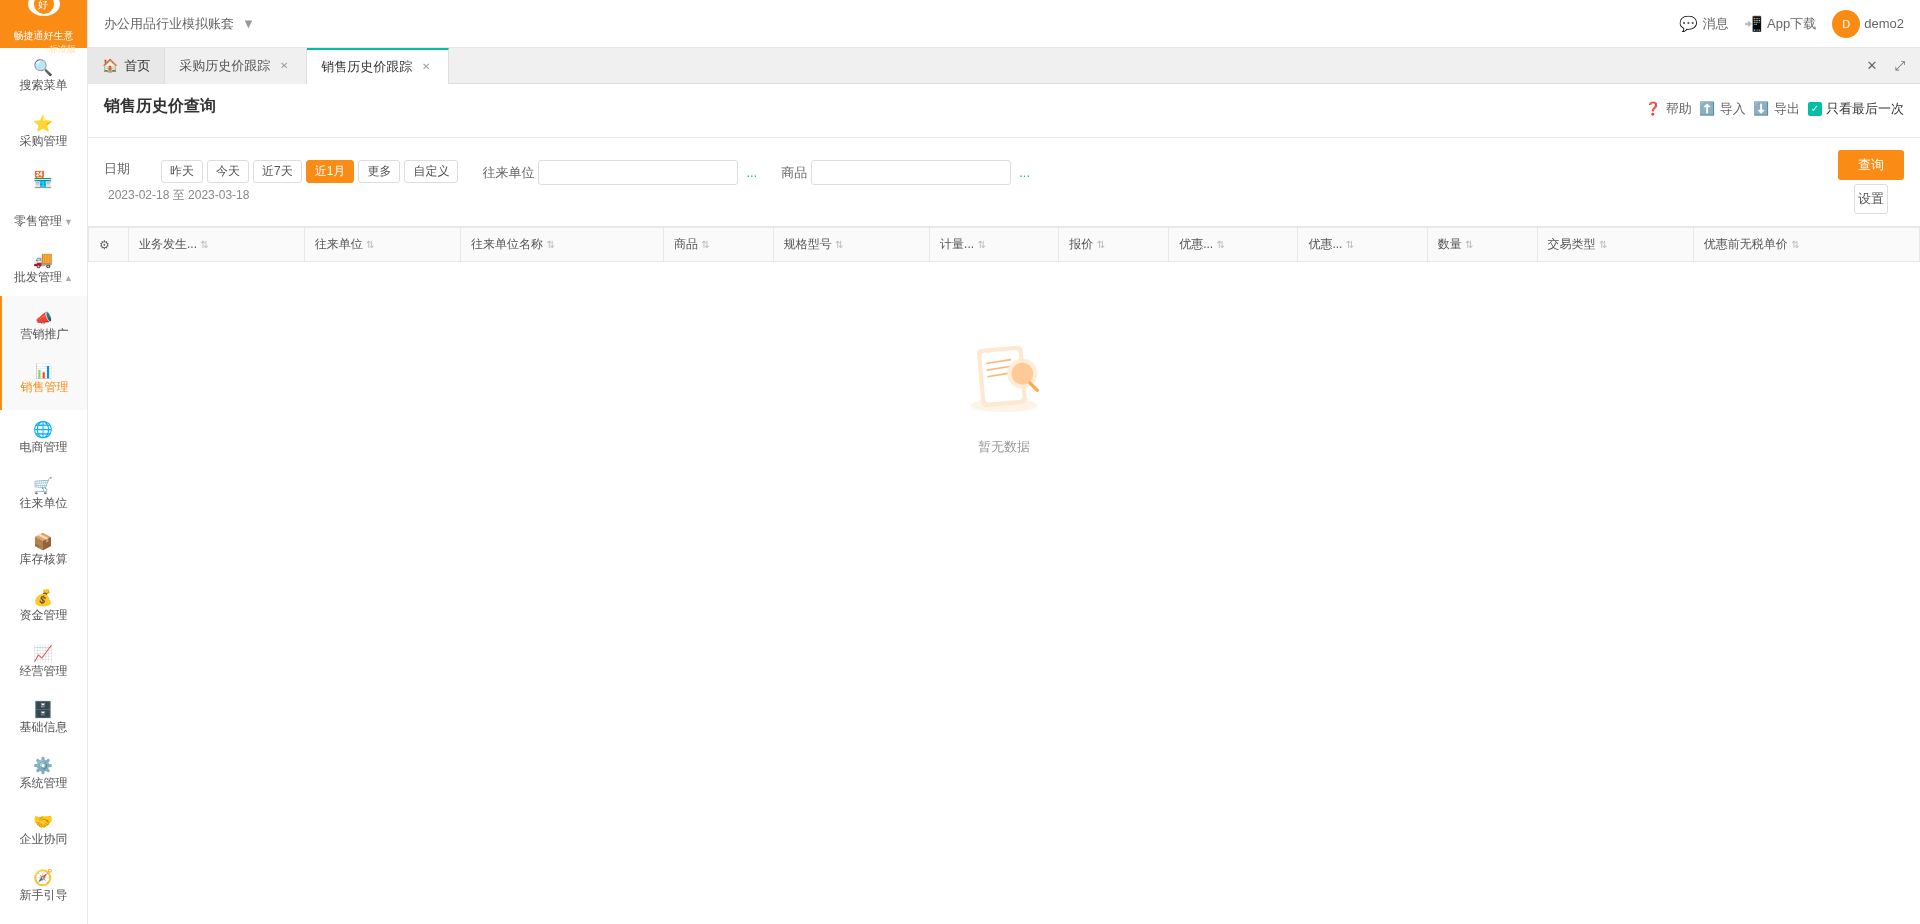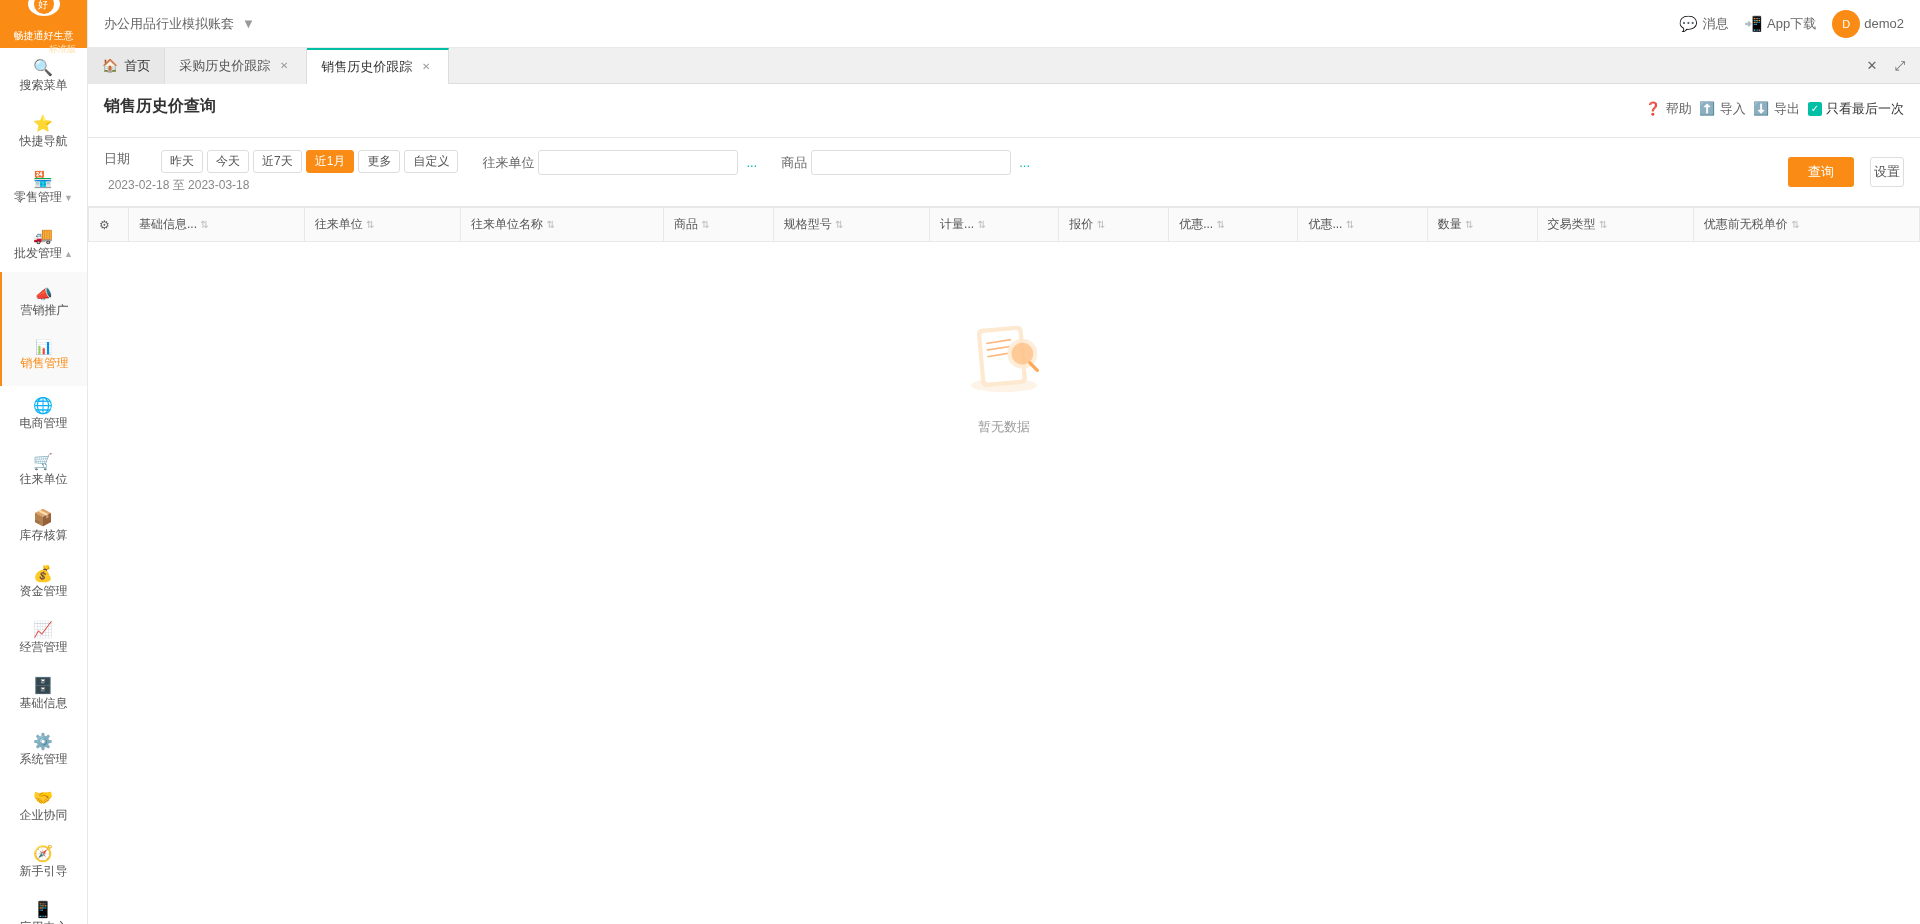--- a/index.html
+++ b/index.html
@@ -45,21 +45,21 @@
     .filter-area { background: #fff; padding: 12px 16px; border-bottom: 1px solid #e8e8e8; display: flex; align-items: center; gap: 16px; flex-wrap: wrap; }
     .filter-label { color: #666; font-size: 13px; white-space: nowrap; }
     .date-btns { display: flex; align-items: center; gap: 4px; padding-left: 13px; }
     .date-btn { padding: 2px 8px; border: 1px solid #ddd; border-radius: 3px; cursor: pointer; font-size: 12px; color: #555; background: #fff; }
     .date-btn.active { background: #fa8c16; color: #fff; border-color: #fa8c16; }
     .date-range { font-size: 12px; color: #888; margin-left: 4px; }
     .filter-input { flex: 1; border: 1px solid #ddd; border-radius: 3px; padding: 4px 8px; font-size: 13px; color: #333; outline: none; min-width: 120px; }
     .filter-ellipsis { color: #00bfa5; cursor: pointer; margin-left: 4px; font-size: 13px; }
     .btn-query { background: #fa8c16; color: #fff; border: none; border-radius: 3px; padding: 6px 20px; cursor: pointer; font-size: 13px; }
     .btn-setting { background: #fff; color: #555; border: 1px solid #ddd; border-radius: 3px; padding: 5px 3px; cursor: pointer; font-size: 13px; }
-    .filter-right { display: flex; flex-direction: row; align-items: center; gap: 16px; }
+    .filter-right { display: flex; flex-direction: column; align-items: center; gap: 4px; }
 
     
     .table-area { flex: 1; background: #fff; overflow: auto; }
     .data-table { width: 100%; border-collapse: collapse; }
     .data-table th { background: #fafafa; border: 1px solid #e8e8e8; padding: 8px 10px; text-align: left; font-weight: normal; color: #555; font-size: 12px; white-space: nowrap; }
     .data-table th .sort-icon { color: #bbb; font-size: 10px; cursor: pointer; }
     .table-settings-icon { color: #666; cursor: pointer; }
 
     
     .empty-state { display: flex; flex-direction: column; align-items: center; justify-content: center; padding: 60px 0; }
@@ -83,25 +83,25 @@
     <div style="font-size:10px;color:#fff;margin-top:13px;">畅捷通好生意</div>
     <div style="font-size:9px;color:#ffe0b2;margin-left:38px;">标准版</div>
   </div>
 
   <div class="sidebar-item">
     <div style="font-size:16px;">🔍</div>
     <div>搜索菜单</div>
   </div>
   <div class="sidebar-item">
     <div style="font-size:16px;">⭐</div>
-    <div>快捷导航</div>
+    <div>采购管理</div>
   </div>
   <div class="sidebar-item" style="display:flex;align-items:center;justify-content:center;flex-direction:column;">
     <div style="font-size:16px;">🏪</div>
-    <div style="display:flex;align-items:center;gap:2px;">
+    <div style="display:flex;align-items:center;gap:2px;margin-top:24px;">
       <span>零售管理</span>
       <span style="font-size:9px;color:#aaa;">▼</span>
     </div>
   </div>
   <div class="sidebar-item" style="display:flex;align-items:center;justify-content:center;flex-direction:column;">
     <div style="font-size:16px;">🚚</div>
     <div style="display:flex;align-items:center;gap:2px;">
       <span>批发管理</span>
       <span style="font-size:9px;color:#aaa;">▲</span>
     </div>
@@ -267,21 +267,21 @@
     </div>
 
     <div class="table-area">
       <table class="data-table">
         <thead>
           <tr>
             <th class="th-gear">
               <span class="table-settings-icon">⚙</span>
             </th>
             <th>
-              <span>基础信息...</span>
+              <span>业务发生...</span>
               <span class="sort-icon">⇅</span>
             </th>
             <th>
               <span>往来单位</span>
               <span class="sort-icon">⇅</span>
             </th>
             <th>
               <span>往来单位名称</span>
               <span class="sort-icon">⇅</span>
             </th>

